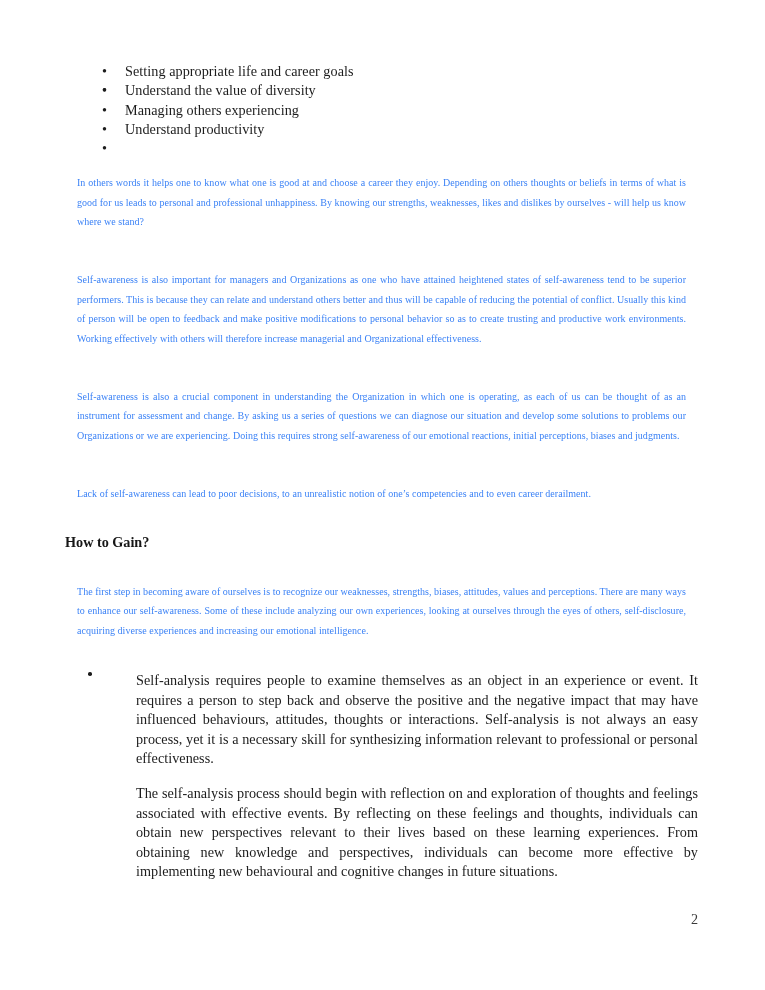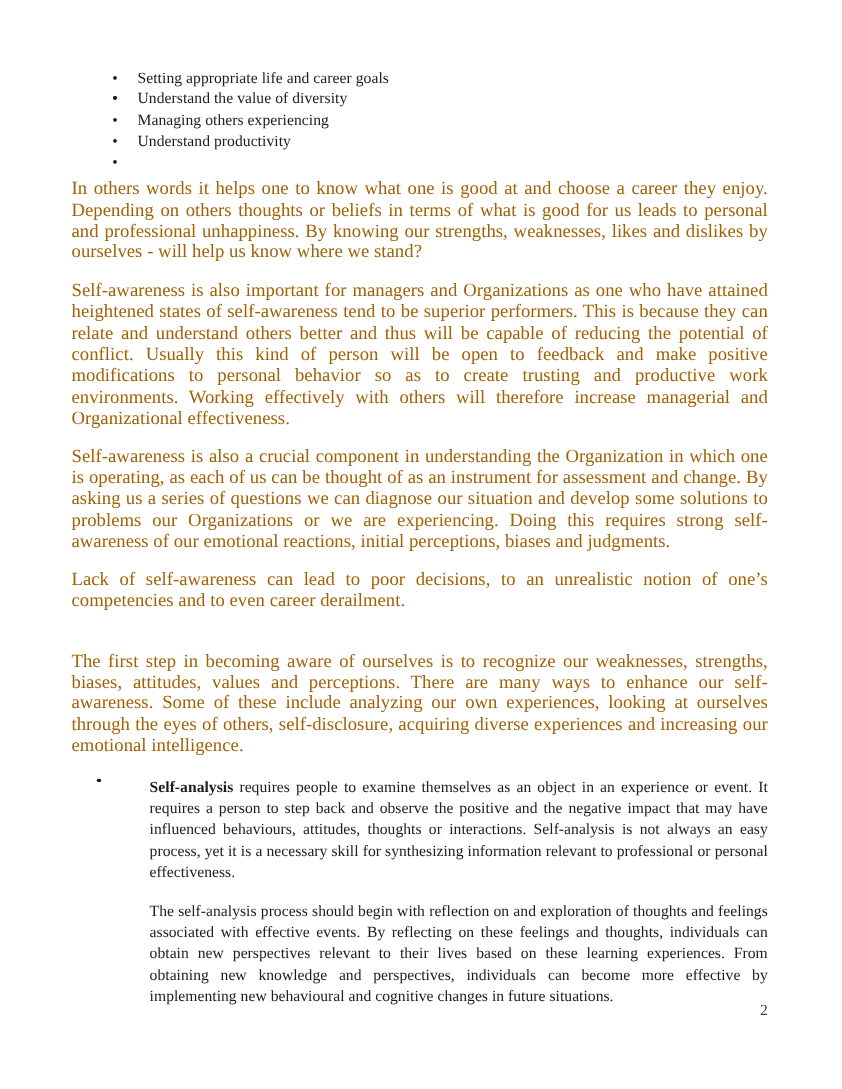--- a/index.html
+++ b/index.html
@@ -45,26 +45,26 @@
   .bullet-list li .bullet-dot {
     position: absolute;
     left: 37px;
     top: 0;
     font-size: 14.2px;
     line-height: 19.3px;
   }
 
   
   .para {
-    font-size: 17px;
+    font-size: 10px;
     line-height: 19.4px;
     text-align: justify;
     text-justify: inter-word;
-    margin: 0;
-    color: #a16207;
+    margin: 12px;
+    color: #3b82f6;
     letter-spacing: 0.03px;
   }
   .gap-after-list { height: 22px; }
   .gap-para { height: 15px; }
   .gap-heading-top { height: 17px; }
   .gap-heading-bottom { height: 18px; }
   .gap-before-subbullet { height: 19px; }
   .gap-subpara { height: 16px; }
 
   
@@ -96,21 +96,21 @@
   }
   .sub-para {
     font-size: 14.2px;
     line-height: 19.4px;
     text-align: justify;
     text-justify: inter-word;
     margin: 0;
     color: #1c1c1c;
     letter-spacing: 0.03px;
   }
-  .sub-para b { font-weight: bold; }
+  .sub-para b { font-weight: normal; }
 
   
   .page-number {
     position: absolute;
     left: 0;
     right: 67px;
     top: 910px;
     text-align: right;
     font-size: 14.2px;
     line-height: 18px;
@@ -156,20 +156,21 @@
     <div class="gap-para"></div>
 
     <p class="para">Self-awareness is also a crucial component in understanding the Organization in which one is operating, as each of us can be thought of as an instrument for assessment and change.  By asking us a series of questions we can diagnose our situation and develop some solutions to problems our Organizations or we are experiencing. Doing this requires strong self-awareness of our emotional reactions, initial perceptions, biases and judgments.</p>
 
     <div class="gap-para"></div>
 
     <p class="para">Lack of self-awareness can lead to poor decisions, to an unrealistic notion of one’s competencies and to even career derailment.</p>
 
     <div class="gap-heading-top"></div>
 
+    <p class="heading">How to Gain?</p>
 
     <div class="gap-heading-bottom"></div>
 
     <p class="para">The first step in becoming aware of ourselves is to recognize our weaknesses, strengths, biases, attitudes, values and perceptions.  There are many ways to enhance our self-awareness.  Some of these include analyzing our own experiences, looking at ourselves through the eyes of others, self-disclosure, acquiring diverse experiences and increasing our emotional intelligence.</p>
 
     <div class="gap-before-subbullet"></div>
 
     <div class="sub-block">
       <span class="sub-dot"></span>
       <div class="sub-body">

